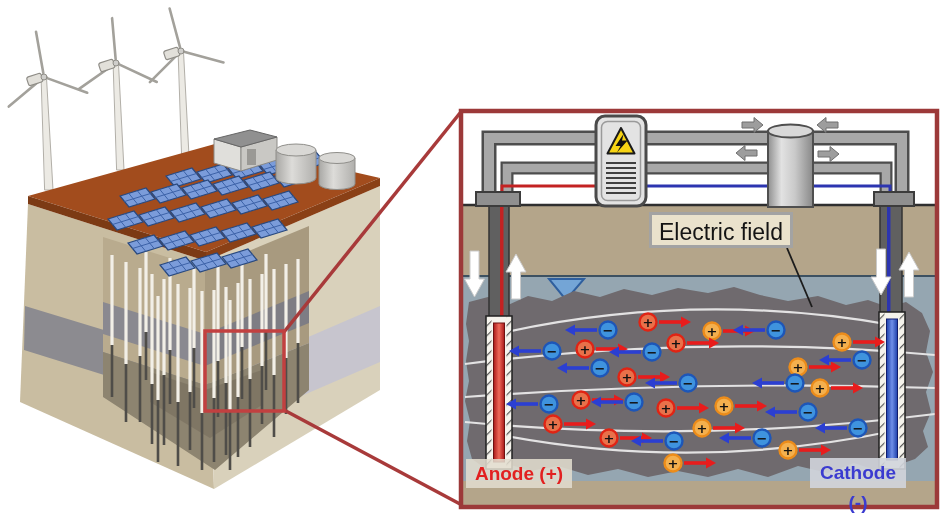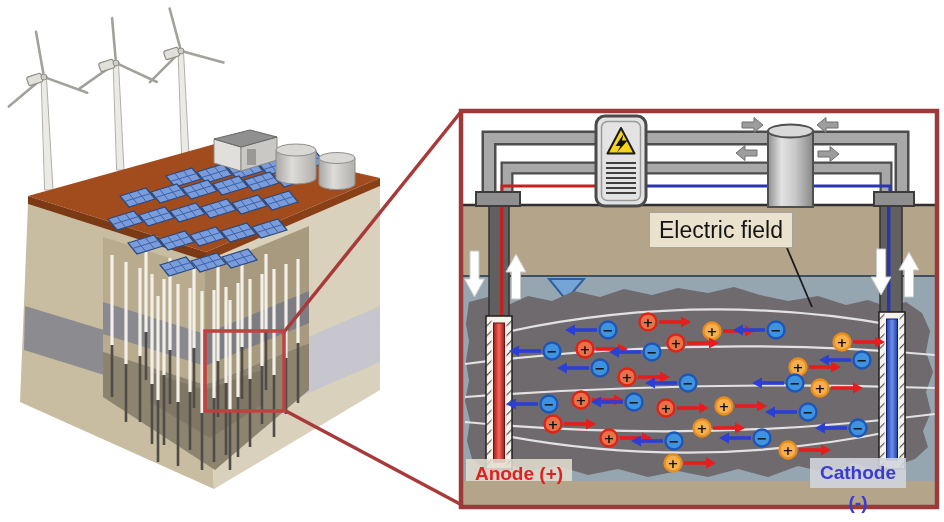--- a/index.html
+++ b/index.html
@@ -1,22 +1,22 @@
 <!DOCTYPE html>
 <html><head>
 <meta charset="utf-8">
 <style>
   html,body{margin:0;padding:0;background:#fff;}
   .stage{position:relative;width:944px;height:522px;background:#ffffff;overflow:hidden;
          font-family:"Liberation Sans", sans-serif;}
   .stage svg{position:absolute;left:0;top:0;}
   .label-box{position:absolute;text-align:center;box-sizing:border-box;}
   #efield-label{left:649px;top:212px;width:144px;height:36px;line-height:34px;
-    background:#eae2cc;border:1px solid #a3a3a3;color:#141414;font-size:23px;}
-  #anode-label{left:466px;top:459px;width:106px;height:22px;line-height:29px;
+    background:#eae2cc;border:3px solid #a3a3a3;color:#141414;font-size:23px;}
+  #anode-label{left:466px;top:459px;width:106px;height:29px;line-height:29px;
     background:rgba(226,221,207,0.87);color:#e22020;font-size:19px;font-weight:bold;}
   #cathode-label{left:810px;top:458px;width:96px;height:30px;line-height:30px;
     background:rgba(210,213,219,0.9);color:#3b3bd0;font-size:19px;font-weight:bold;}
 </style>
 </head>
 <body>
 
 <div class="stage">
 <svg width="944" height="522" viewBox="0 0 944 522">
   <defs>

